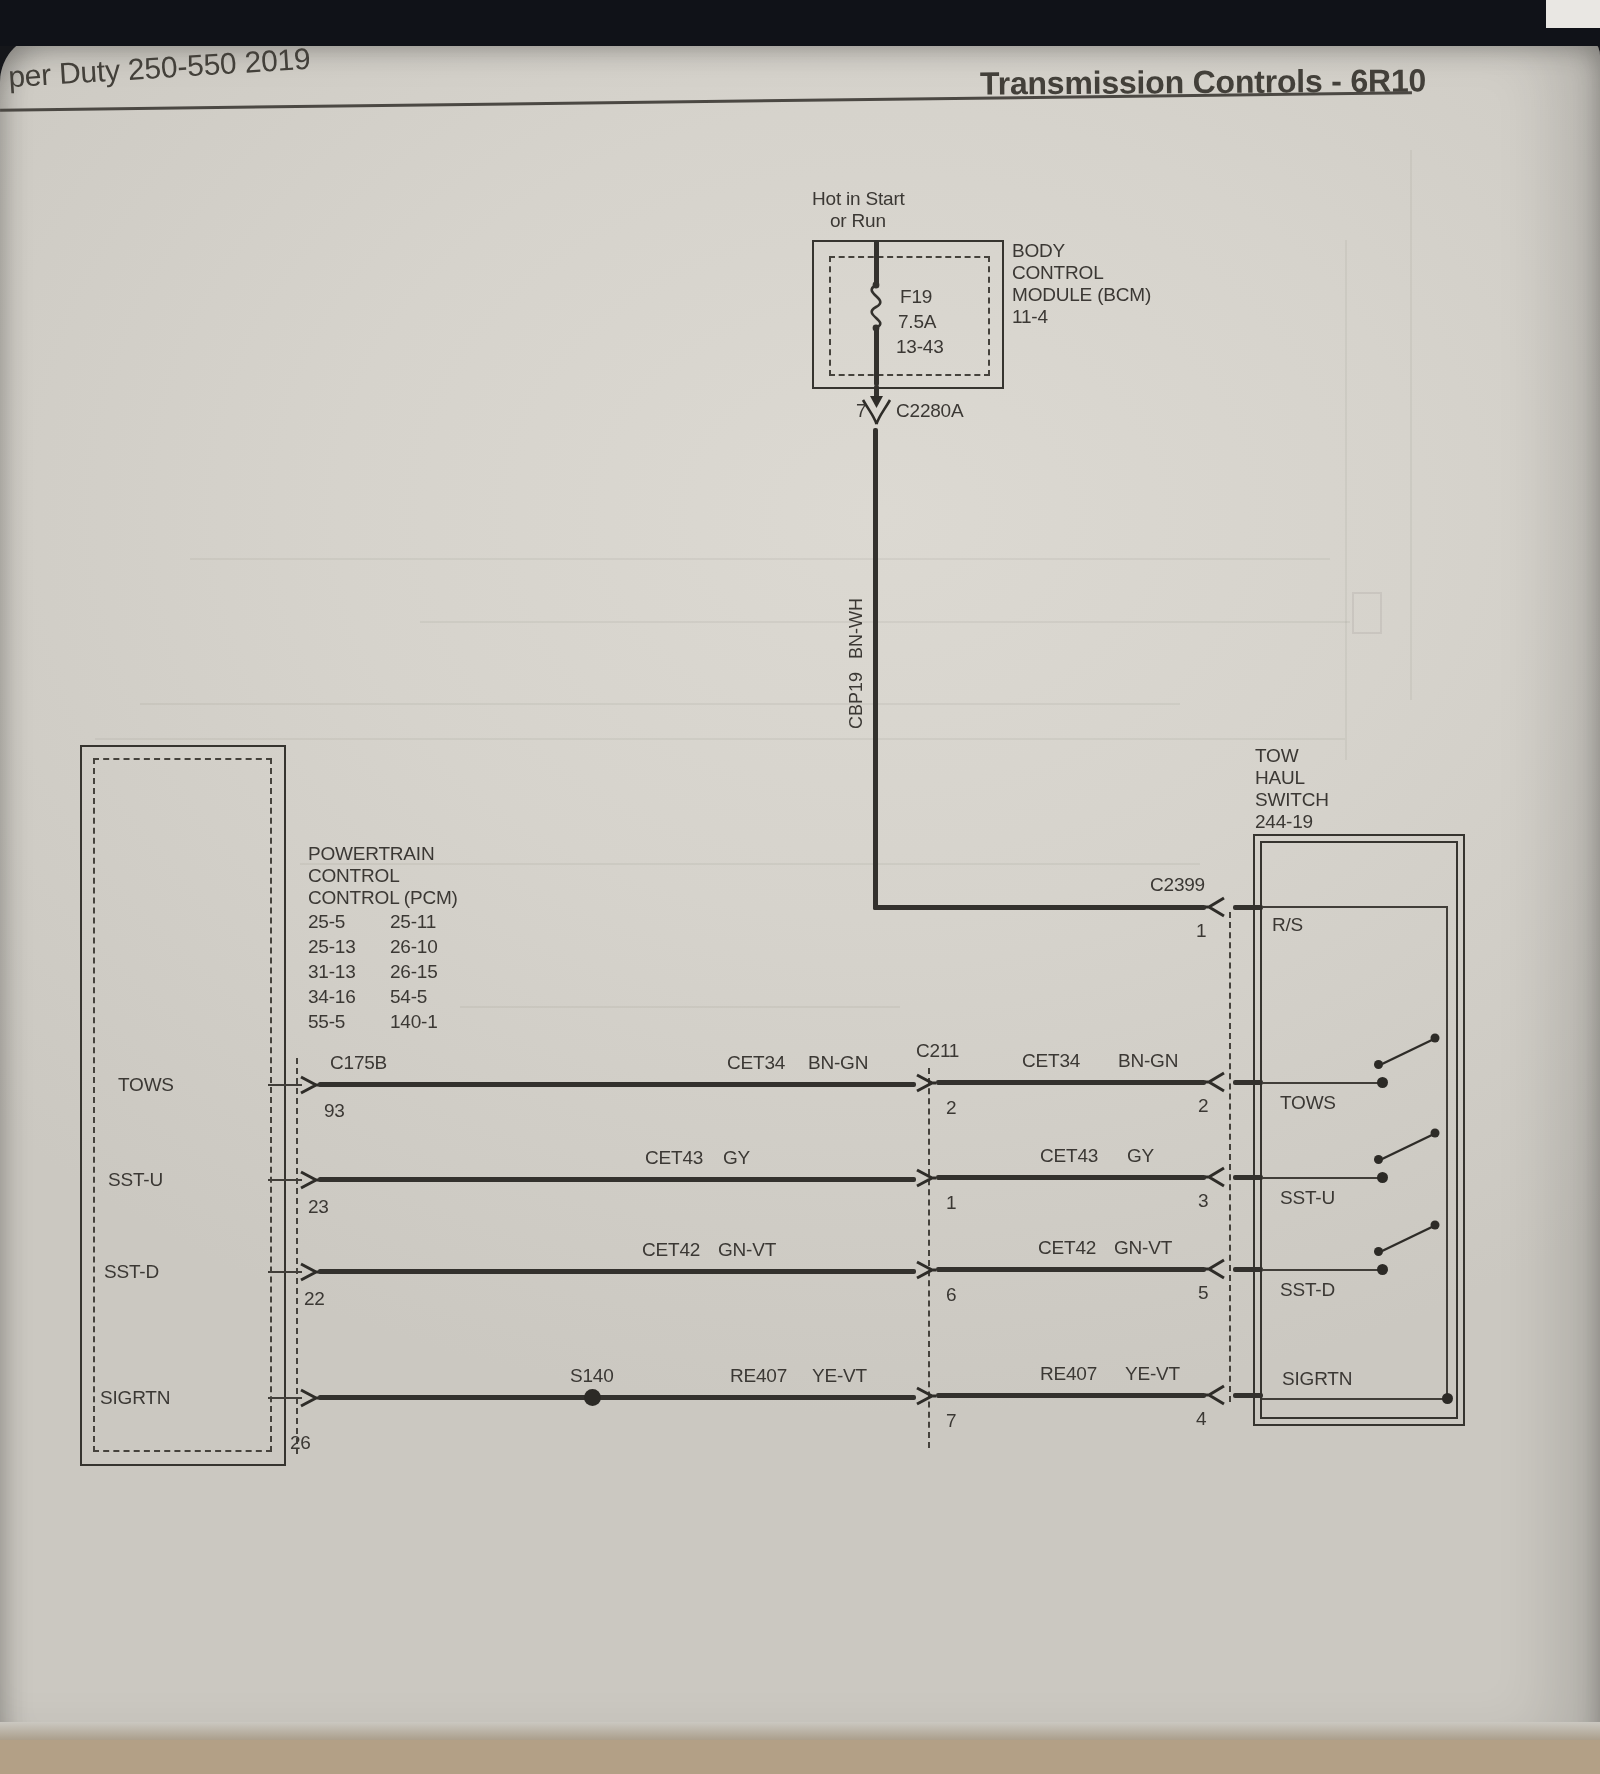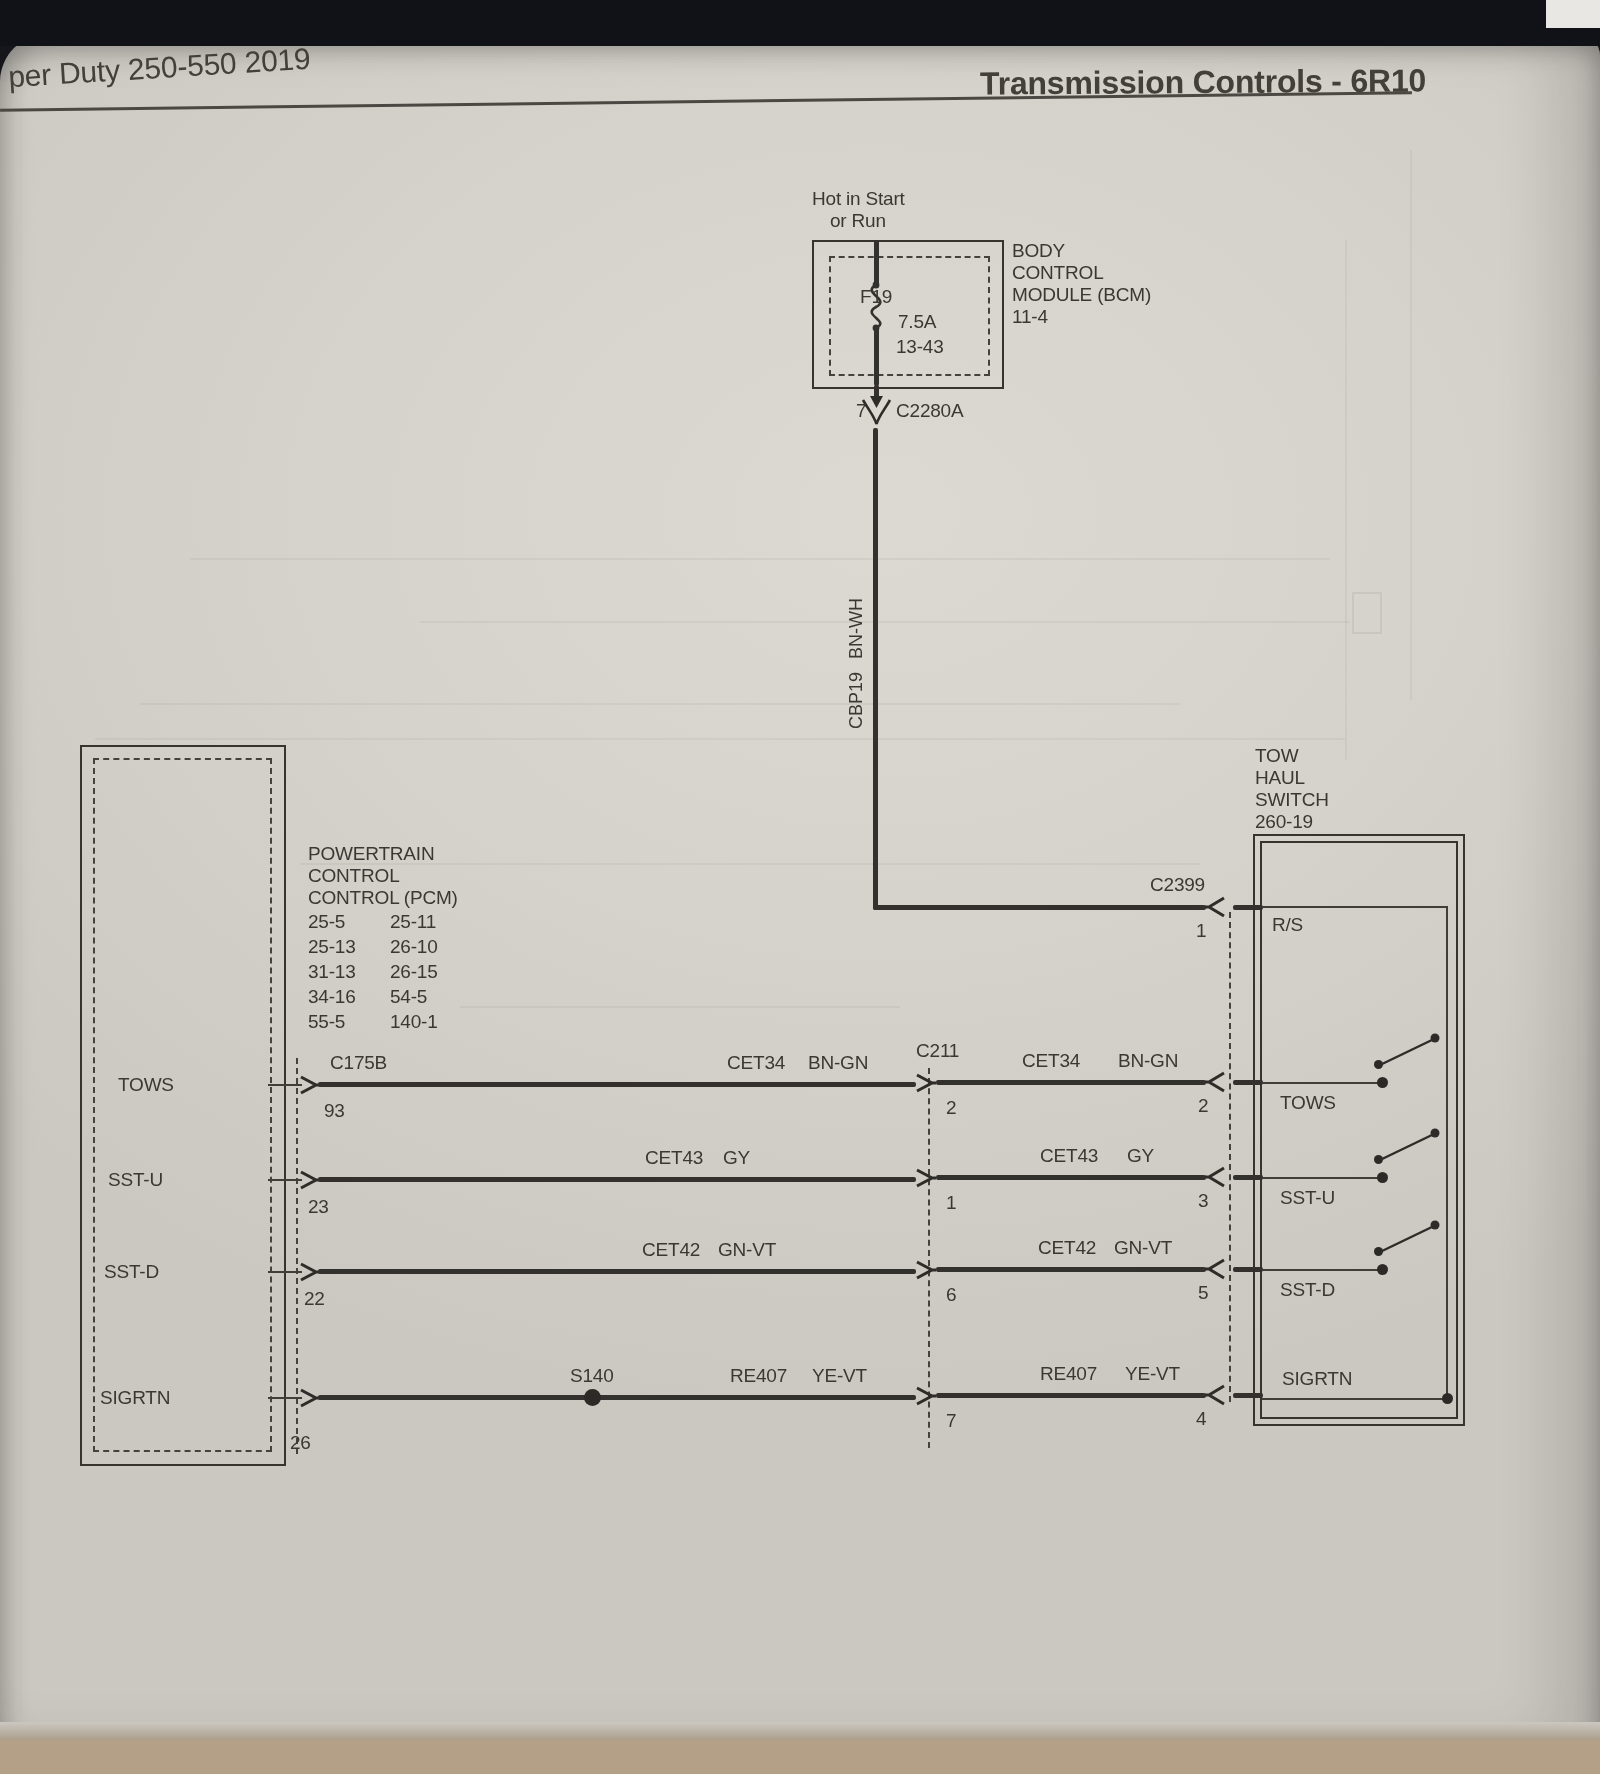--- a/index.html
+++ b/index.html
@@ -69,21 +69,21 @@
   <div class="box-dash" style="left:829px;top:256px;width:157px;height:116px"></div>
 
   <div class="wire-v" style="left:874px;top:240px;height:48px"></div>
   <svg style="left:856px;top:282px" width="40" height="48" viewBox="0 0 40 48">
     <path d="M20 3 C5 11 35 17 20 25 C5 33 35 39 20 46" stroke="#33312d" stroke-width="2.6" fill="none"></path>
     <circle cx="20" cy="3" r="3.4" fill="#33312d"></circle>
       <circle cx="20" cy="46" r="3.4" fill="#33312d"></circle>
   </svg>
   <div class="wire-v" style="left:874px;top:328px;height:58px"></div>
 
-  <div class="lbl" style="left:860px;top:286px">F19</div>
+  <div class="lbl" style="left:900px;top:286px">F19</div>
   <div class="lbl" style="left:898px;top:311px">7.5A</div>
   <div class="lbl" style="left:896px;top:336px">13-43</div>
 
   <div class="lbl" style="left:1012px;top:240px">BODY</div>
   <div class="lbl" style="left:1012px;top:262px">CONTROL</div>
   <div class="lbl" style="left:1012px;top:284px">MODULE (BCM)</div>
   <div class="lbl" style="left:1012px;top:306px">11-4</div>
 
   <div class="wire-v" style="left:874px;top:385px;height:16px"></div>
   <svg style="left:860px;top:394px" width="33" height="36" viewBox="0 0 33 36">
@@ -94,21 +94,21 @@
   <div class="lbl" style="left:896px;top:400px">C2280A</div>
 
   <div class="wire-v" style="left:873px;top:428px;height:482px"></div>
   <div class="vert-lbl" style="left:846px;top:598px">BN-WH</div>
   <div class="vert-lbl" style="left:846px;top:672px">CBP19</div>
   <div class="wire-h" style="left:873px;top:905px;width:333px"></div>
 
   <div class="lbl" style="left:1255px;top:745px">TOW</div>
   <div class="lbl" style="left:1255px;top:767px">HAUL</div>
   <div class="lbl" style="left:1255px;top:789px">SWITCH</div>
-  <div class="lbl" style="left:1255px;top:811px">260-19</div>
+  <div class="lbl" style="left:1255px;top:811px">244-19</div>
 
   <div class="box-solid" style="left:1253px;top:834px;width:208px;height:588px"></div>
   <div class="box-solid" style="left:1260px;top:841px;width:194px;height:574px"></div>
 
   <div class="dash-v" style="left:1229px;top:912px;height:490px"></div>
   <div class="lbl" style="left:1150px;top:874px">C2399</div>
 
   <svg style="left:1204px;top:896px" width="24" height="22" viewBox="0 0 24 22">
     <path d="M20 2 L5 11 L20 20 M5 11 L1 11" stroke="#2e2c28" stroke-width="3" fill="none"></path>
   </svg>

